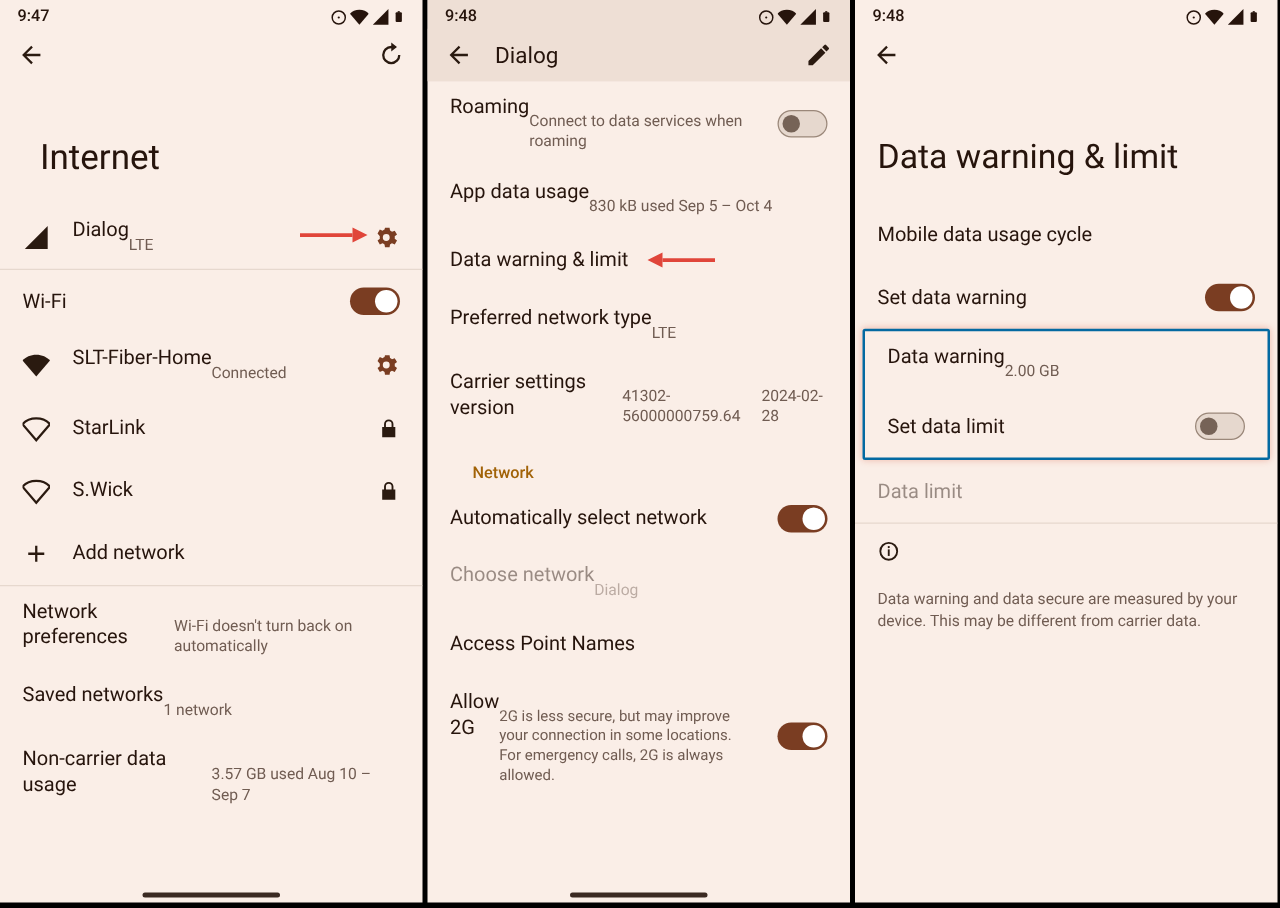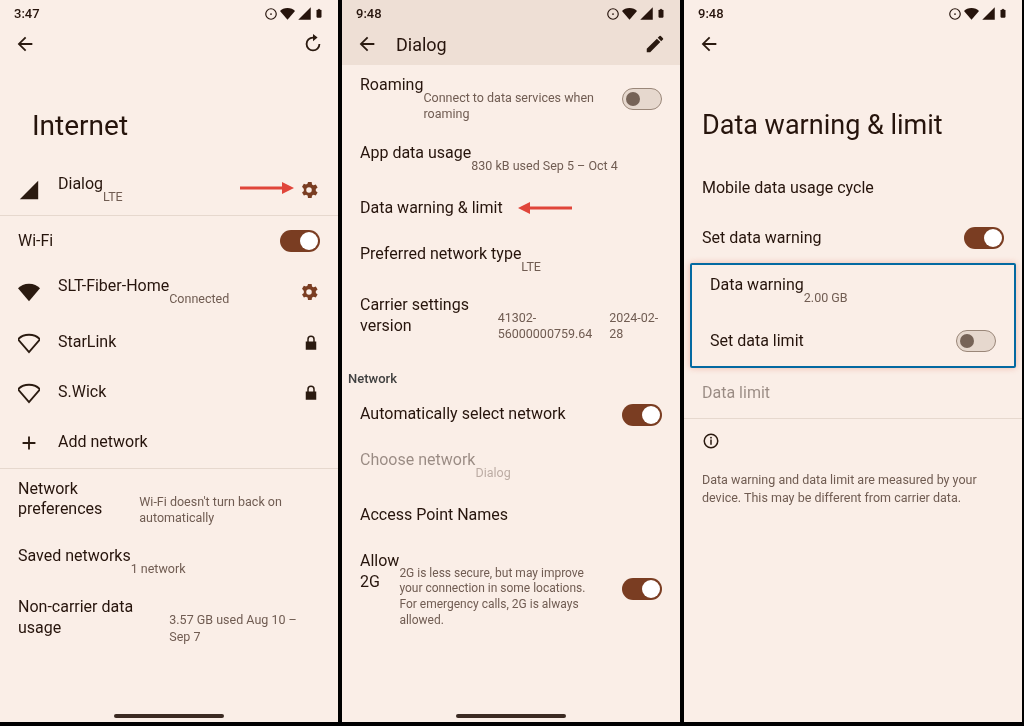--- a/index.html
+++ b/index.html
@@ -50,21 +50,21 @@
     display: flex;
     align-items: center;
     padding: 10px 18px;
     gap: 18px;
     min-height: 50px;
   }
   .row.short { min-height:44px; }
   .row .main { flex:1; display:flex; flex-direction:row; }
   .title { font-size: 16px; color: #26140c; line-height:1.3; }
   .subtitle { font-size: 12.5px; color: #705c52; line-height:1.3; margin-top:15px; }
-  .section-label { font-size:13px; color:#404040; padding:18px 6px 4px; font-weight:500;}
+  .section-label { font-size:13px; color:#a16207; padding:18px 36px 4px; font-weight:500;}
   .disabled { opacity:0.45; }
   .divider { height:1px; background:#e6d8ce; margin:0; }
 
   .icn { width:22px; height:22px; display:flex; align-items:center; justify-content:center; color:#2a1a10; flex-shrink:0;}
   .icn svg { width:100%; height:100%; }
   .icn.small { width:18px; height:18px;}
   .icn.brown svg { color:#7a3d22; }
 
   .toggle {
     width: 40px; height: 22px; border-radius: 12px; position: relative; flex-shrink:0;
@@ -95,21 +95,21 @@
     margin:0 6px; box-shadow:0 0 6px rgba(224,103,75,.4);
   }
 
   .footnote { font-size:12.5px; color:#705c52; padding: 8px 18px; line-height:1.4; }
 </style>
 </head>
 <body>
 
 <div class="screen">
   <div class="statusbar">
-    <span>3:47</span>
+    <span>9:47</span>
     <span class="status-icons">
       <svg viewBox="0 0 24 24" width="14" height="14">
           <circle cx="12" cy="12" r="9" fill="none" stroke="#26140c" stroke-width="2"></circle>
           <circle cx="12" cy="12" r="1.5" fill="#26140c"></circle>
         </svg>
       <svg viewBox="0 0 24 24" width="15" height="15">
           <path d="M12 3C7 3 2.7 5 0 8l12 14L24 8c-2.7-3-7-5-12-5z" fill="#26140c"></path>
         </svg>
       <svg viewBox="0 0 24 24" width="15" height="15">
           <path d="M2 22h20V2z" fill="#26140c"></path>
@@ -427,14 +427,14 @@
 
   <div class="row short">
     <span class="icn small">
       <svg viewBox="0 0 24 24">
           <circle cx="12" cy="12" r="9" fill="none" stroke="currentColor" stroke-width="2"></circle>
           <rect x="11" y="10" width="2" height="7" fill="currentColor"></rect>
           <circle cx="12" cy="7.5" r="1.2" fill="currentColor"></circle>
         </svg>
     </span>
   </div>
-  <div class="footnote">Data warning and data limit are measured by your device. This may be different from carrier data.</div>
+  <div class="footnote">Data warning and data secure are measured by your device. This may be different from carrier data.</div>
 </div>
 
 </body></html>

